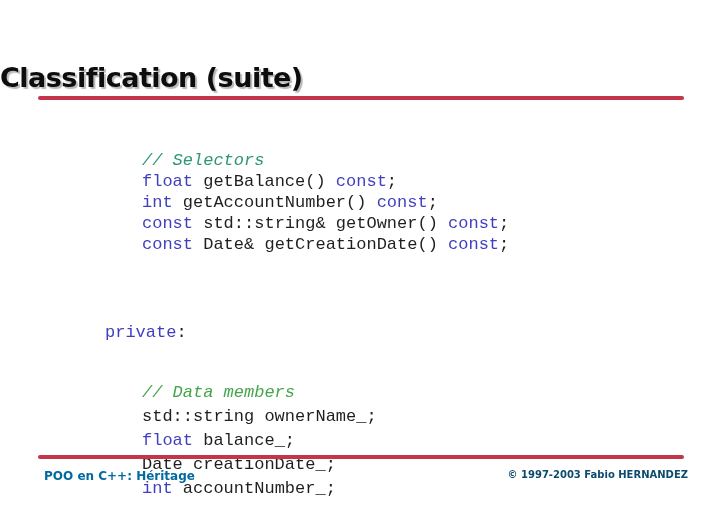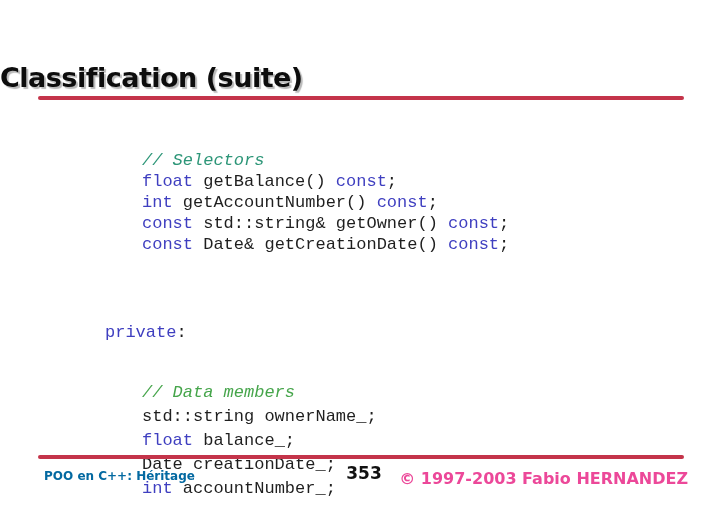--- a/index.html
+++ b/index.html
@@ -48,21 +48,21 @@
     position: absolute; left: 44px; top: 469px;
     font-size: 12px; font-weight: bold; color: #0369a1;
   }
   .footer-page {
     position: absolute; left: 0; top: 463px; width: 100%;
     text-align: center;
     font-size: 17px; font-weight: bold; color: #111;
   }
   .footer-right {
     position: absolute; right: 40px; top: 469px;
-    font-size: 16px; font-weight: bold; color: #ec4899;
+    font-size: 10px; font-weight: bold; color: #0c4a6e;
   }
 </style>
 </head>
 <body>
 
 <div class="slide">
 
   <div class="title">Classification (suite)</div>
 
   <div class="rule rule-top" style="background: rgb(196, 52, 74);"></div>
@@ -71,17 +71,16 @@
     <div class="g-selectors"><div class="line"><span style="color: rgb(45, 150, 120); font-style: italic;">// Selectors</span></div><div class="line"><span style="color: rgb(63, 63, 192);">float</span><span style="color: rgb(31, 31, 31);"> getBalance() </span><span style="color: rgb(63, 63, 192);">const</span><span style="color: rgb(31, 31, 31);">;</span></div><div class="line"><span style="color: rgb(63, 63, 192);">int</span><span style="color: rgb(31, 31, 31);"> getAccountNumber() </span><span style="color: rgb(63, 63, 192);">const</span><span style="color: rgb(31, 31, 31);">;</span></div><div class="line"><span style="color: rgb(63, 63, 192);">const</span><span style="color: rgb(31, 31, 31);"> std::string&amp; getOwner() </span><span style="color: rgb(63, 63, 192);">const</span><span style="color: rgb(31, 31, 31);">;</span></div><div class="line"><span style="color: rgb(63, 63, 192);">const</span><span style="color: rgb(31, 31, 31);"> Date&amp; getCreationDate() </span><span style="color: rgb(63, 63, 192);">const</span><span style="color: rgb(31, 31, 31);">;</span></div></div>
     <div class="g-access"><div class="line"><span style="color: rgb(63, 63, 192); text-align: center;">private</span><span style="color: rgb(31, 31, 31);">:</span></div></div>
     <div class="g-members"><div class="line"><span style="color: rgb(70, 165, 75); font-style: italic;">// Data members</span></div><div class="line"><span style="color: rgb(31, 31, 31);">std::string ownerName_;</span></div><div class="line"><span style="color: rgb(63, 63, 192);">float</span><span style="color: rgb(31, 31, 31);"> balance_;</span></div><div class="line"><span style="color: rgb(31, 31, 31);">Date creationDate_;</span></div><div class="line"><span style="color: rgb(63, 63, 192);">int</span><span style="color: rgb(31, 31, 31);"> accountNumber_;</span></div></div>
     
   </div>
 
   <div class="rule rule-bottom" style="background: rgb(196, 52, 74);"></div>
 
   <div class="footer-left">POO en C++: Héritage</div>
 
-  <div class="footer-page">353</div>
 
   <div class="footer-right">© 1997-2003 Fabio HERNANDEZ</div>
 
 </div>
 
 </body></html>

